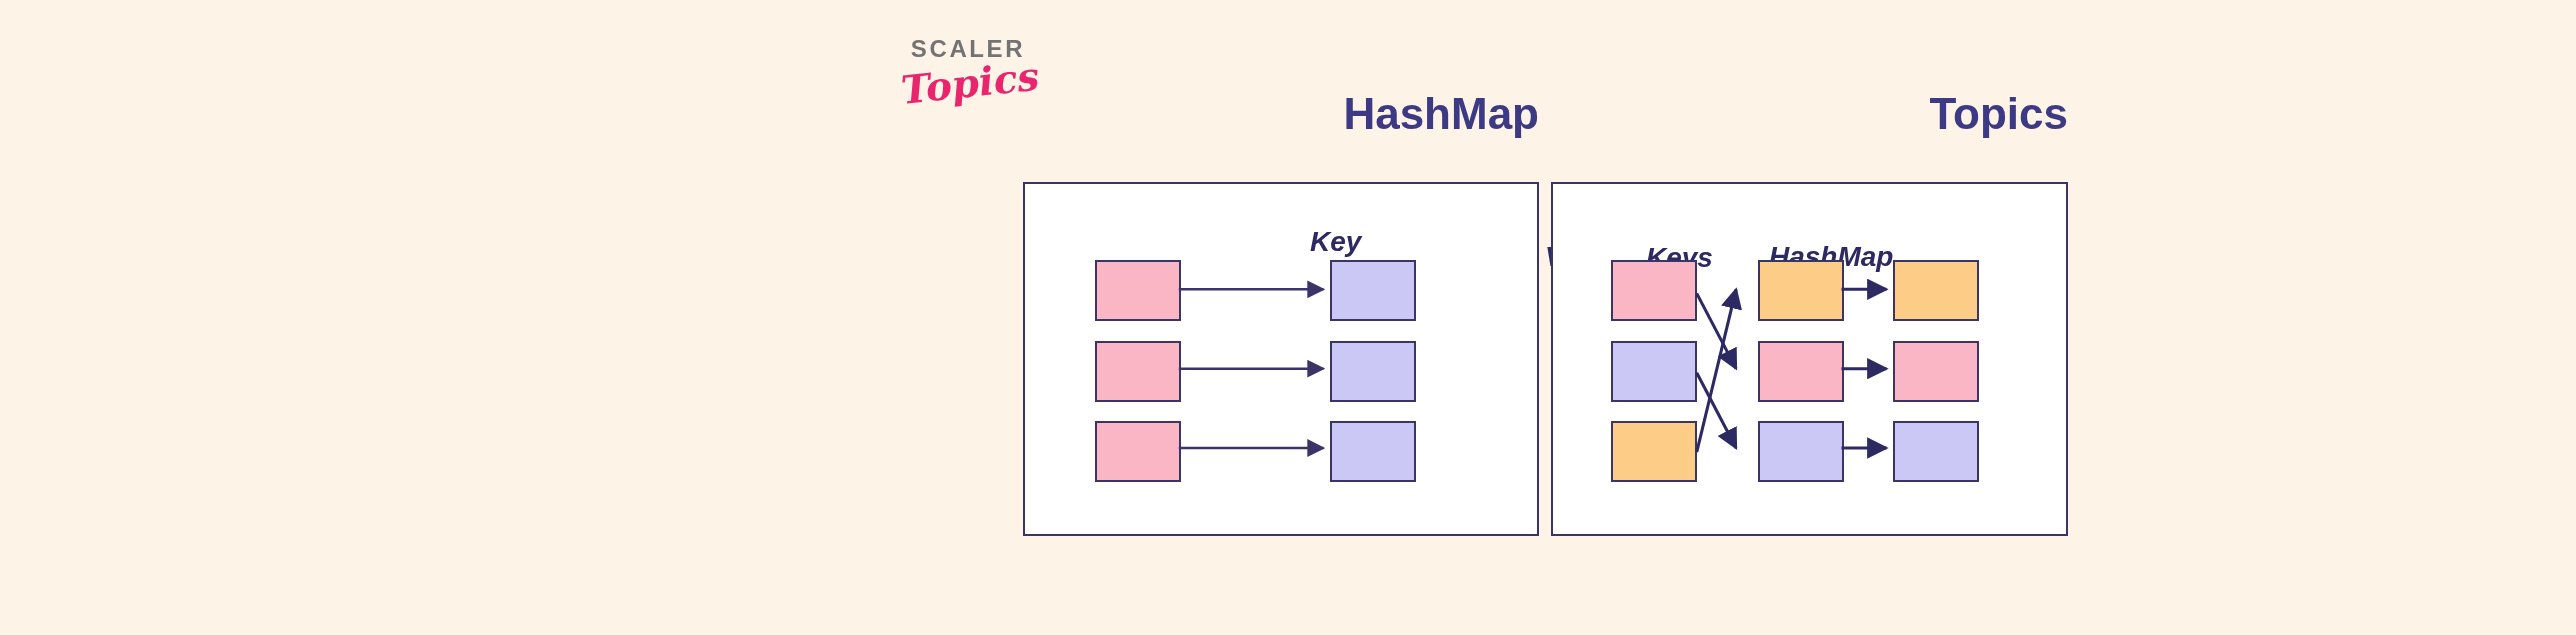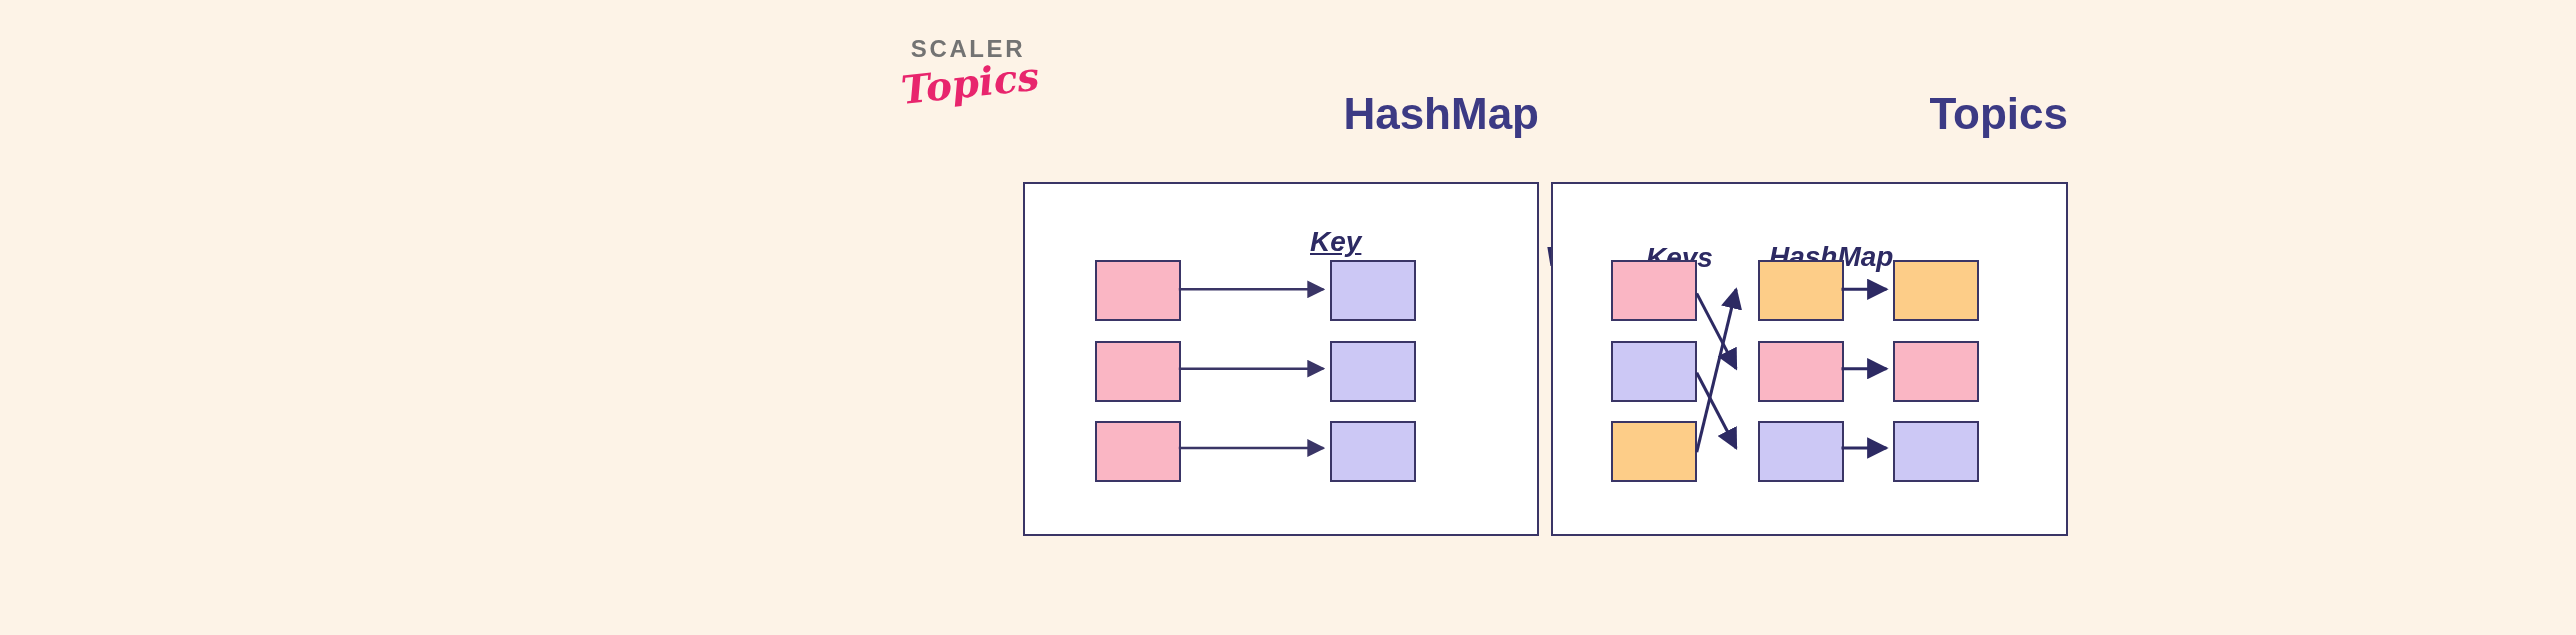--- a/index.html
+++ b/index.html
@@ -130,21 +130,21 @@
 <div id="brand">
   <span class="brand-scaler">SCALER</span>
   <span class="brand-topics">Topics</span>
 </div>
 
 <div class="panel-title" id="title-hashmap">HashMap</div>
 <div class="panel-title" id="title-hashset">Topics</div>
 
 <div class="panel" id="panel-hashmap">
 
-  <div class="col-caption" style="left:285px; top:44px;text-decoration:underline;">Key</div>
+  <div class="col-caption" style="left:285px; top:44px;">Key</div>
   <div class="col-caption" style="left:520px; top:59px;">Value</div>
 
   <div class="node-box fill-pink" style="left:70px; top:76px; width:86px; height:61px;"></div>
   <div class="node-box fill-pink" style="left:70px; top:157px; width:86px; height:61px;"></div>
   <div class="node-box fill-pink" style="left:70px; top:237px; width:86px; height:61px;"></div>
 
   <div class="node-box fill-purple" style="left:305px; top:76px; width:86px; height:61px;"></div>
   <div class="node-box fill-purple" style="left:305px; top:157px; width:86px; height:61px;"></div>
   <div class="node-box fill-purple" style="left:305px; top:237px; width:86px; height:61px;"></div>
 

